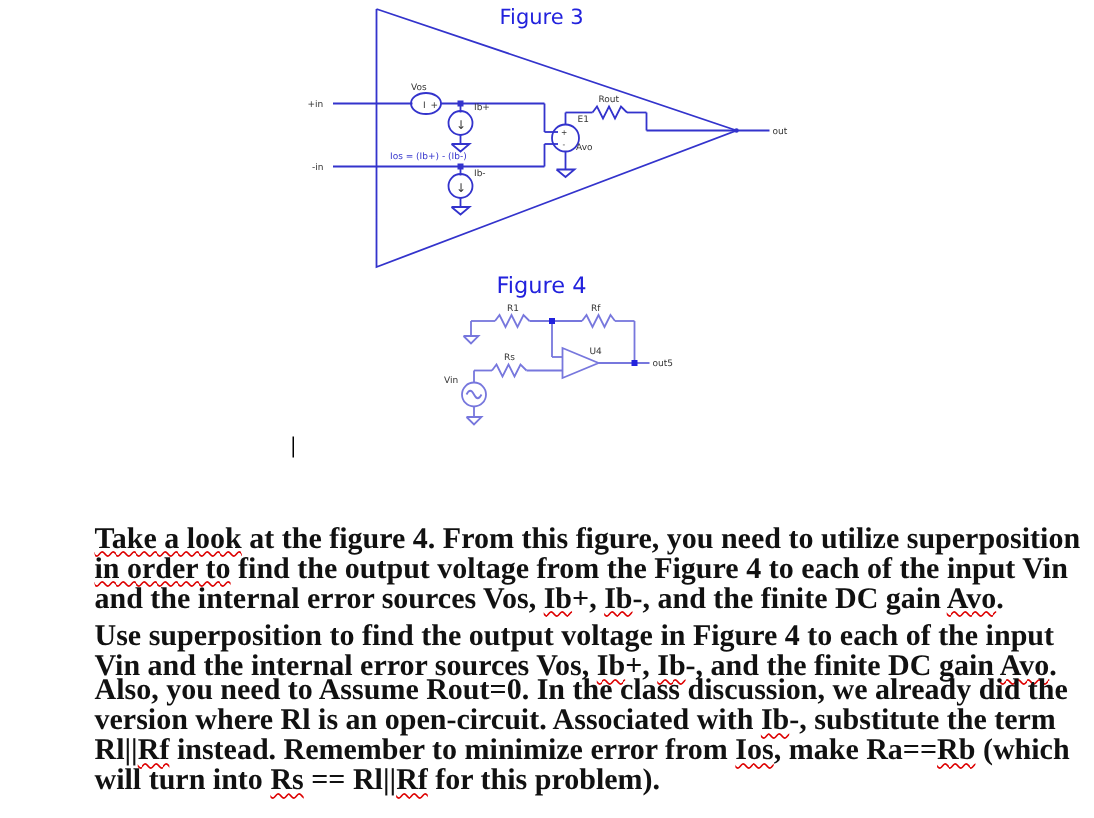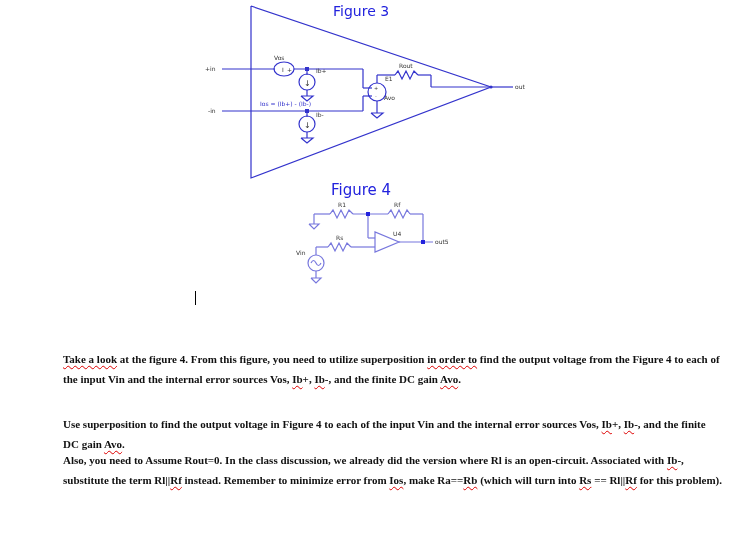--- a/index.html
+++ b/index.html
@@ -1,19 +1,19 @@
 <!DOCTYPE html>
 <html><head>
 <meta charset="utf-8">
 <style>
   html, body { margin: 0; padding: 0; background: #ffffff; }
   body { width: 729px; height: 545px; position: relative; overflow: hidden; font-family: "Liberation Serif", serif; }
   .fig { position: absolute; left: 0; top: 0; }
   .cursor { position: absolute; left: 195px; top: 291px; width: 1px; height: 14px; background: #000; }
-  .para { position: absolute; left: 63px; width: 660px; font-family: "Liberation Serif", serif; font-weight: bold; font-size: 11px; line-height: 20px; color: #111; }
+  .para { position: absolute; left: 63px; width: 660px; font-family: "Liberation Serif", serif; font-weight: bold; font-size: 20px; line-height: 20px; color: #111; }
   .p1 { top: 349px; }
   .p2 { top: 414px; }
   .p3 { top: 450px; }
   .sq { text-decoration: underline wavy #d00; text-decoration-thickness: 1px; text-underline-offset: 2px; }
   .svgtxt { font-family: "DejaVu Sans", sans-serif; }
 </style>
 </head>
 <body>
 
 <svg class="fig" width="729" height="330" viewBox="0 0 729 330" xmlns="http://www.w3.org/2000/svg">

